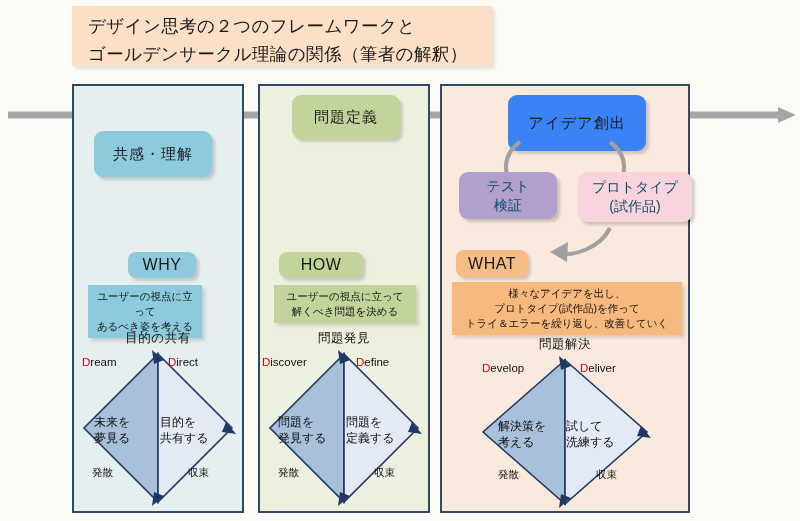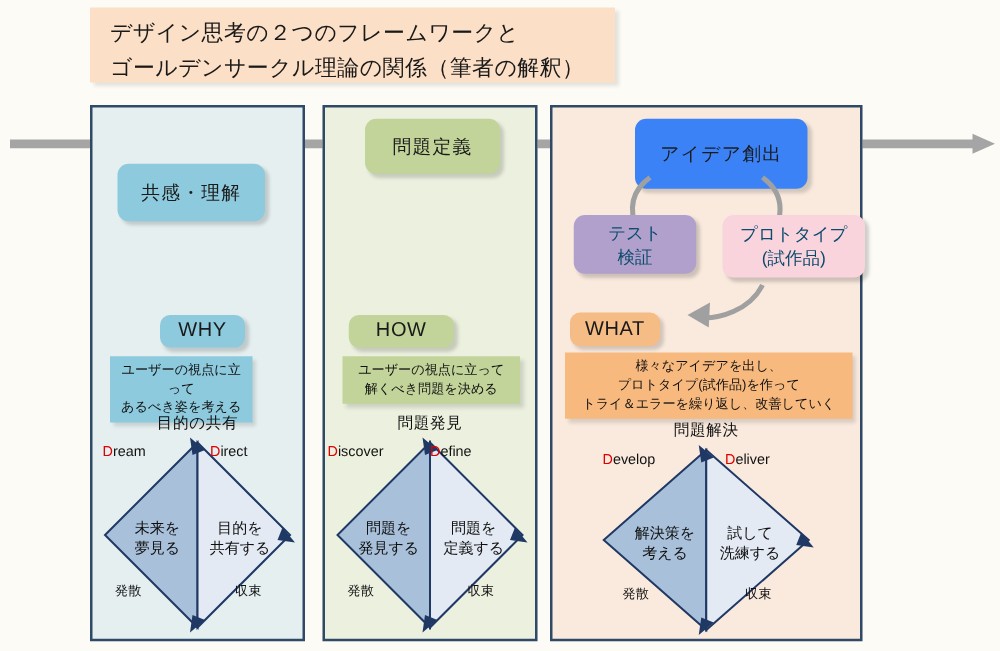--- a/index.html
+++ b/index.html
@@ -87,21 +87,21 @@
 
   .dia-title {
     position: absolute; top: 0; left: 0; width: 100%;
     text-align: center; font-size: 12.5px; color: #101010; letter-spacing: 0.5px;
   }
   .dia-svg { position: absolute; left: 0; top: 18px; width: 100%; }
   .cap { position: absolute; font-size: 11.5px; color: #111; white-space: nowrap; }
   .cap .ini { color: #e00000; }
   .cap-small { position: absolute; font-size: 10.5px; color: #111; white-space: nowrap; }
   .dia-inner {
-    position: absolute; text-align: center; font-size: 12px; line-height: 16px;
+    position: absolute; text-align: left; font-size: 12px; line-height: 16px;
     color: #0f0f0f; white-space: nowrap;
   }
 </style>
 </head>
 <body>
 
 <div id="stage">
 
   <div class="title-box">
     <div class="title-line">デザイン思考の２つのフレームワークと</div>
@@ -183,21 +183,21 @@
   <div class="dia-group dia-g2">
     <div class="dia-title">問題発見</div>
     <svg class="dia-svg" height="160" viewBox="0 0 164 160">
       <polygon points="82,6 8,80 82,154" fill="#a9c0da" stroke="#1f3864" stroke-width="1.6"></polygon>
       <polygon points="82,6 156,80 82,154" fill="#e3eaf4" stroke="#1f3864" stroke-width="1.6"></polygon>
       <polygon points="76,2 88,12 78,16" fill="#1f3864"></polygon>
       <polygon points="150,74 160,86 146,84" fill="#1f3864"></polygon>
       <polygon points="76,158 88,148 78,144" fill="#1f3864"></polygon>
     </svg>
     <div class="cap" style="left:0px; top:26px;"><span class="ini">D</span><span>iscover</span></div>
-    <div class="cap" style="left:82px; top:26px;text-align:right;"><span class="ini">D</span><span>efine</span></div>
+    <div class="cap" style="left:94px; top:26px;text-align:right;"><span class="ini">D</span><span>efine</span></div>
     <div class="dia-inner" style="left:16px; top:84px; width:66px;">
       <div>問題を</div>
       <div>発見する</div>
     </div>
     <div class="dia-inner" style="left:84px; top:84px; width:66px;">
       <div>問題を</div>
       <div>定義する</div>
     </div>
     <div class="cap-small" style="left:16px; top:136px;">発散</div>
     <div class="cap-small" style="left:112px; top:136px;">収束</div>

